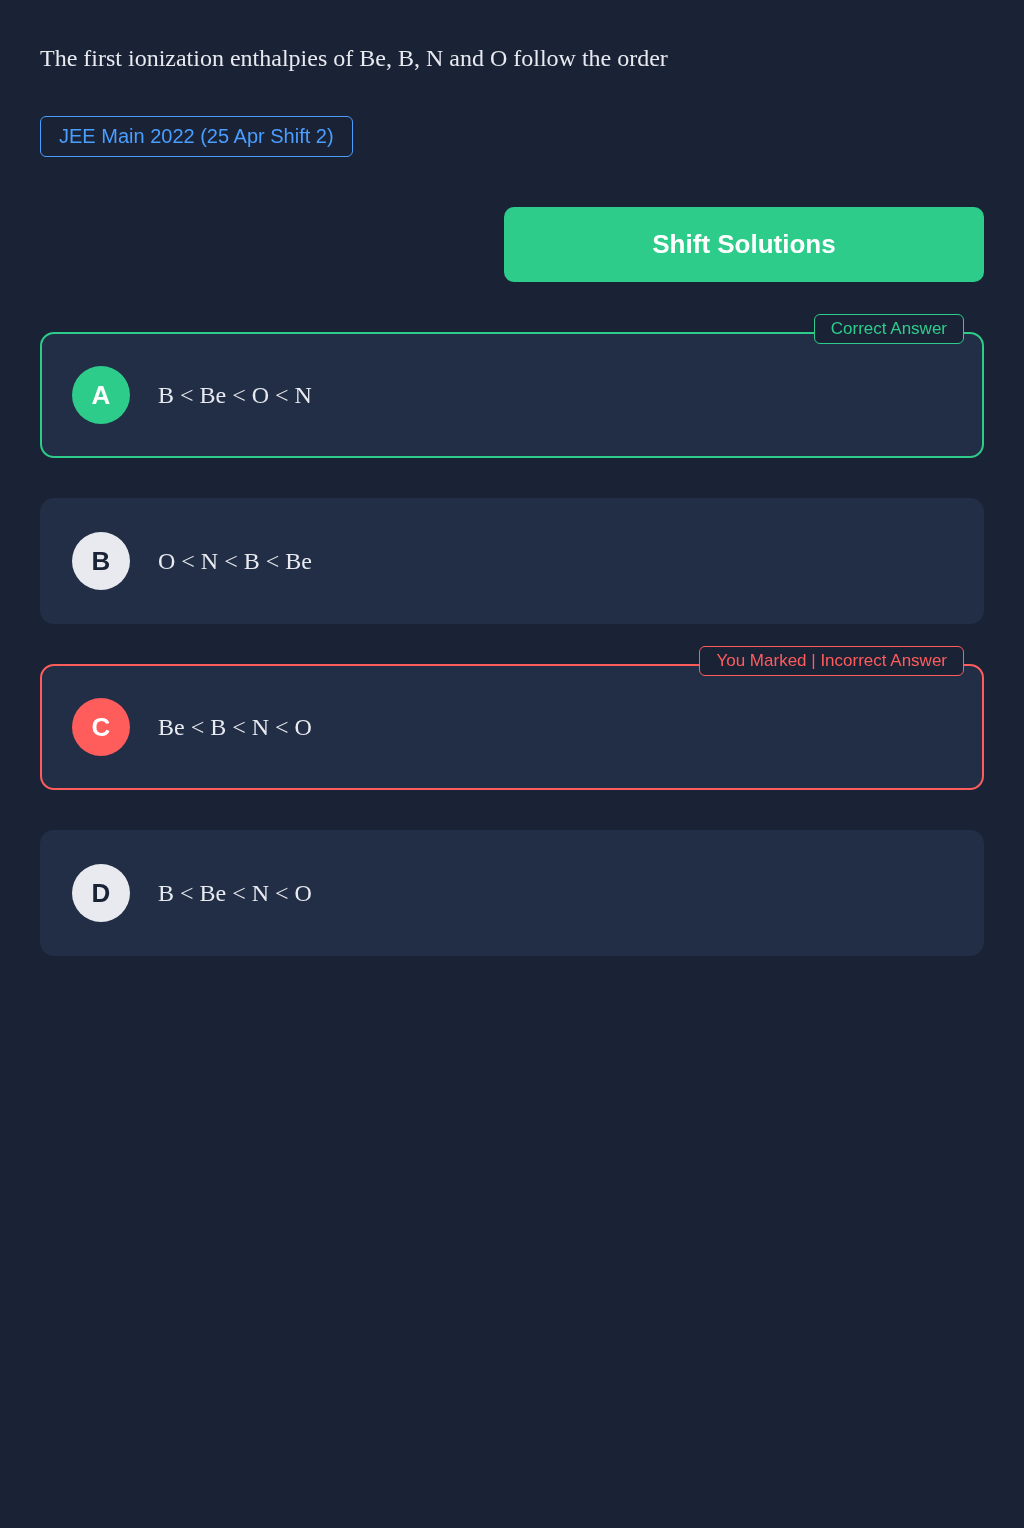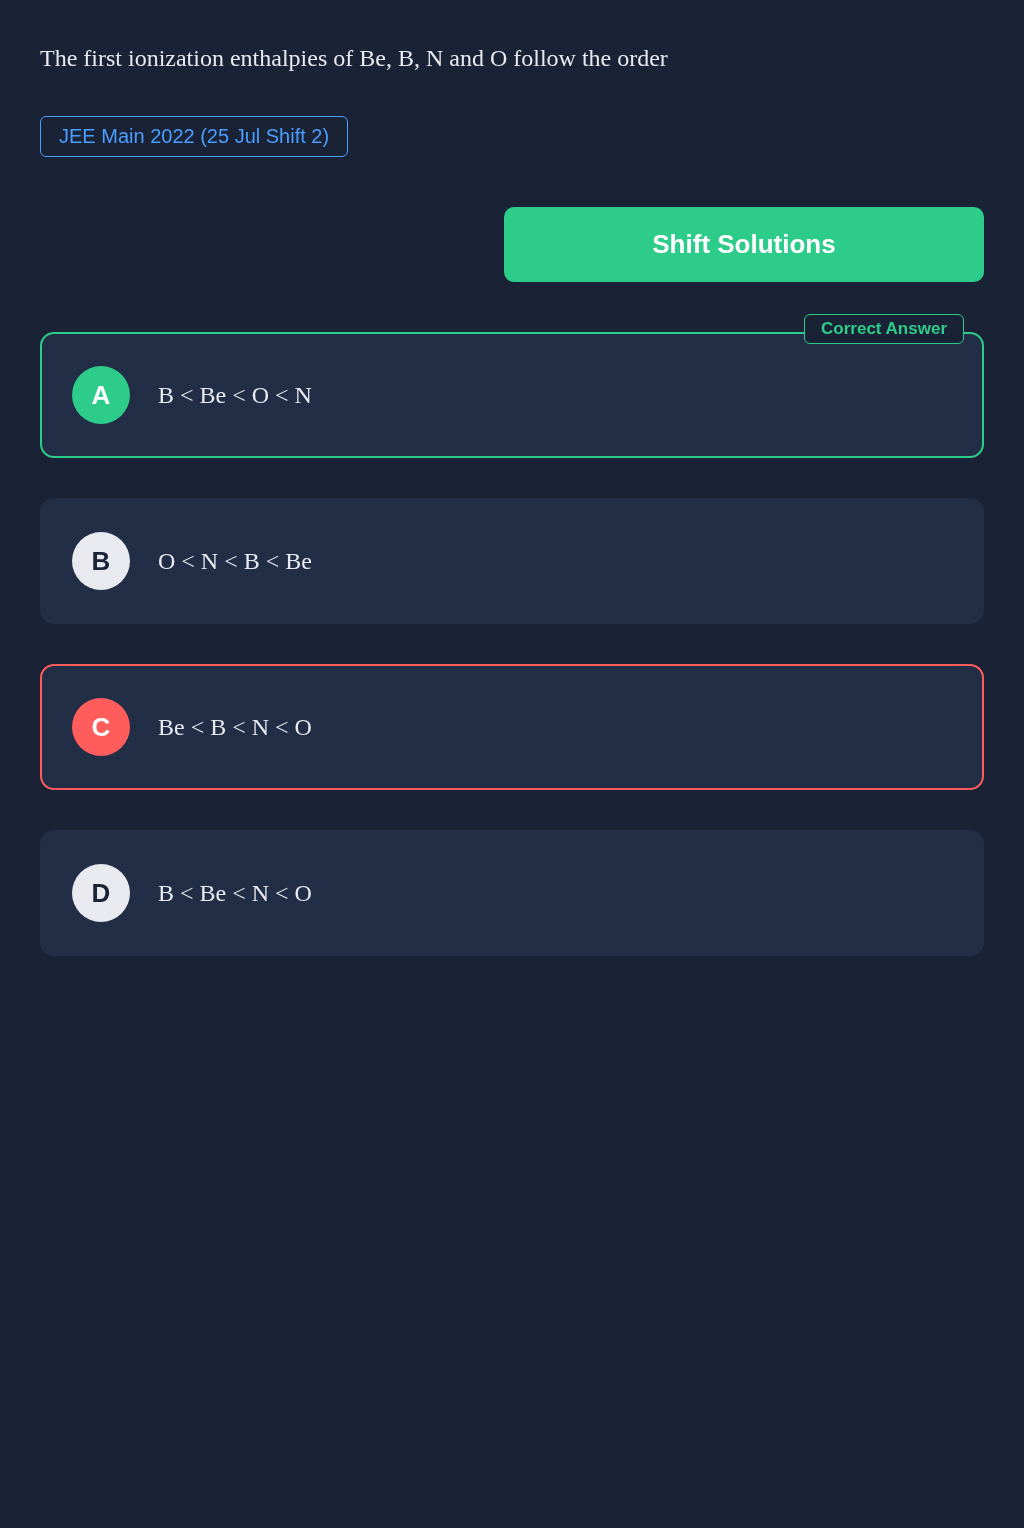--- a/index.html
+++ b/index.html
@@ -55,21 +55,21 @@
     .option-wrapper {
       position: relative;
       margin-bottom: 40px;
     }
 
     .option-label {
       position: absolute;
       top: -18px;
       right: 20px;
       font-size: 17px;
-      font-weight: bold;
+      font-weight: normal;
       border-radius: 6px;
       padding: 4px 16px;
       font-family: Arial, sans-serif;
       z-index: 10;
     }
 
     .correct-label {
       background-color: #1a2236;
       color: #2ecc8a;
       border: 1.5px solid #2ecc8a;
@@ -133,21 +133,21 @@
       font-family: 'Georgia', serif;
     }
   </style>
 </head>
 <body>
 
 
 
 <p class="question-text">The first ionization enthalpies of Be,  B,  N and O follow the order</p>
 
-<div class="tag-badge">JEE Main 2022 (25 Jul Shift 2)</div>
+<div class="tag-badge">JEE Main 2022 (25 Apr Shift 2)</div>
 
 <button class="show-solutions-btn">Shift Solutions</button>
 
 
 <div class="option-wrapper">
   <div class="option-label correct-label">Correct Answer</div>
   <div class="option-card correct-border">
     <div class="option-circle circle-green">A</div>
     <span class="option-text">B &lt; Be &lt; O &lt; N</span>
   </div>
@@ -156,20 +156,21 @@
 
 <div class="option-wrapper">
   <div class="option-card">
     <div class="option-circle circle-white">B</div>
     <span class="option-text">O &lt; N &lt; B &lt; Be</span>
   </div>
 </div>
 
 
 <div class="option-wrapper">
+  <div class="option-label incorrect-label">You Marked | Incorrect Answer</div>
   <div class="option-card incorrect-border">
     <div class="option-circle circle-red">C</div>
     <span class="option-text">Be &lt; B &lt; N &lt; O</span>
   </div>
 </div>
 
 
 <div class="option-wrapper">
   <div class="option-card">
     <div class="option-circle circle-white">D</div>

